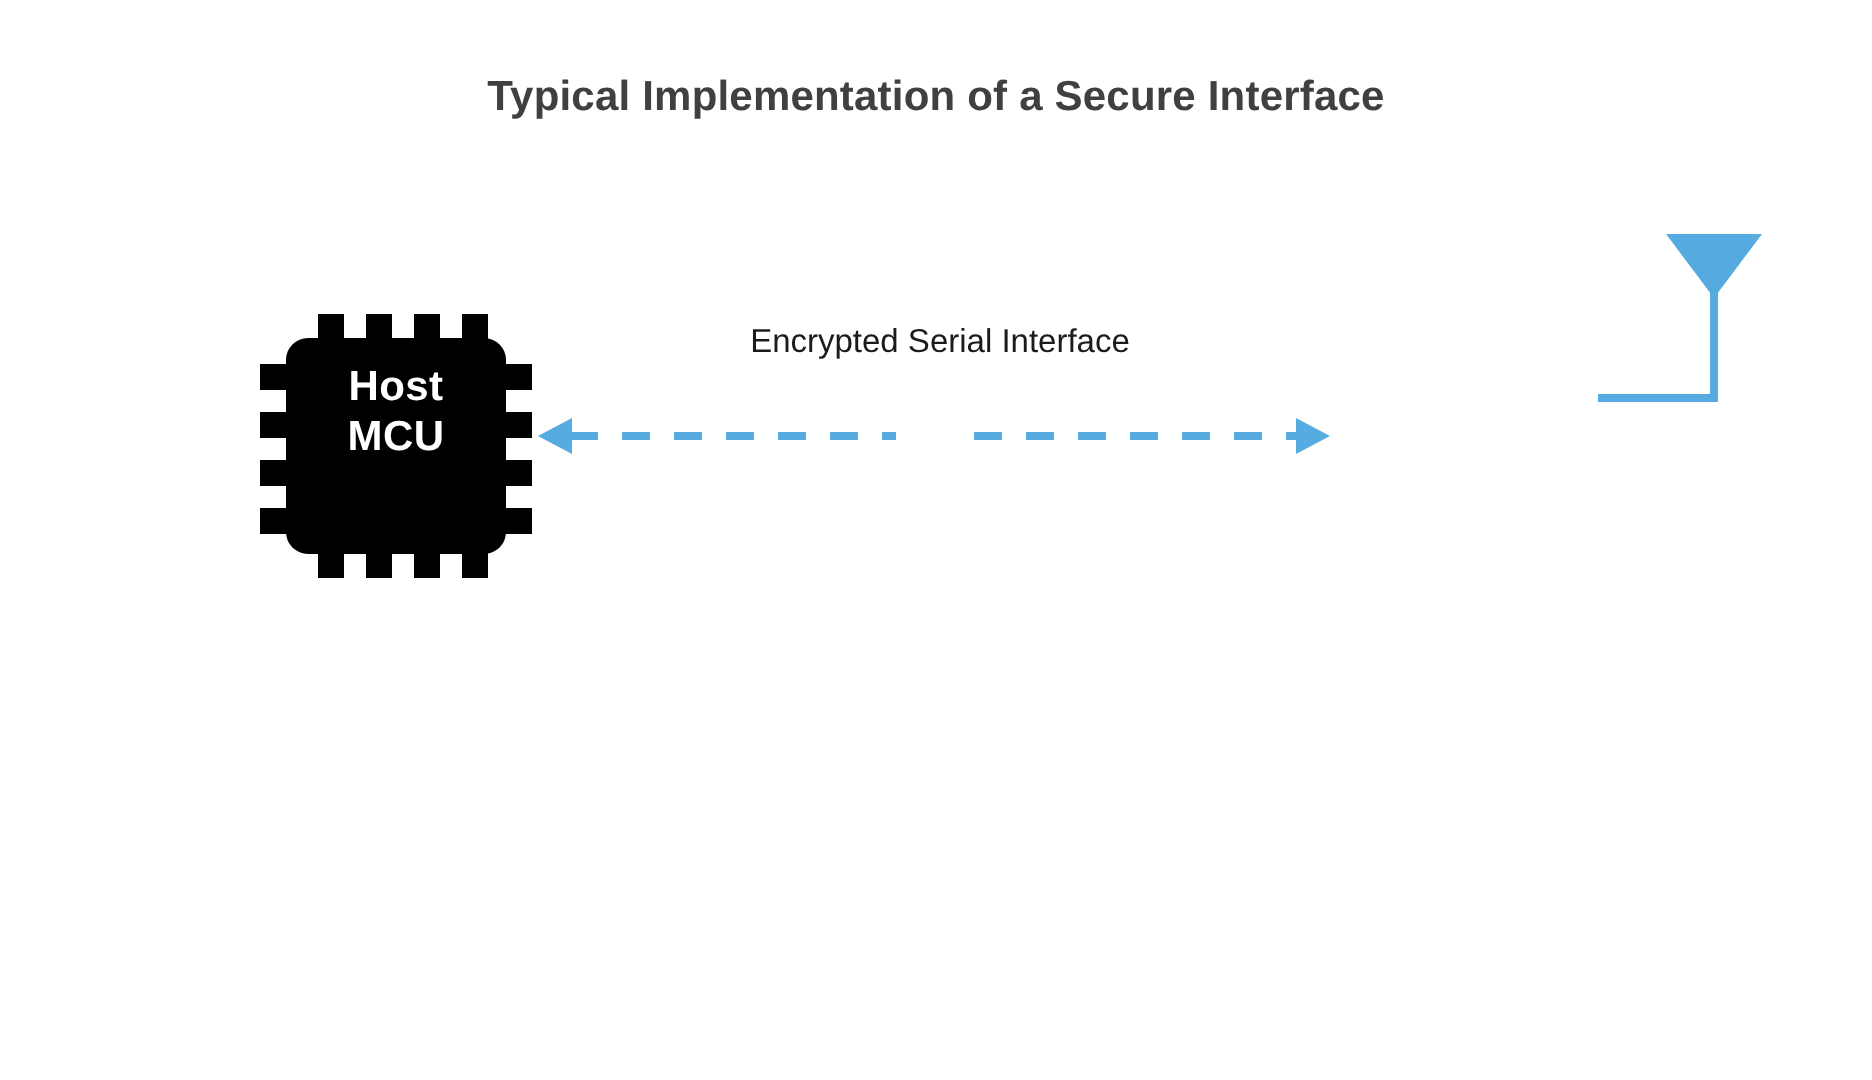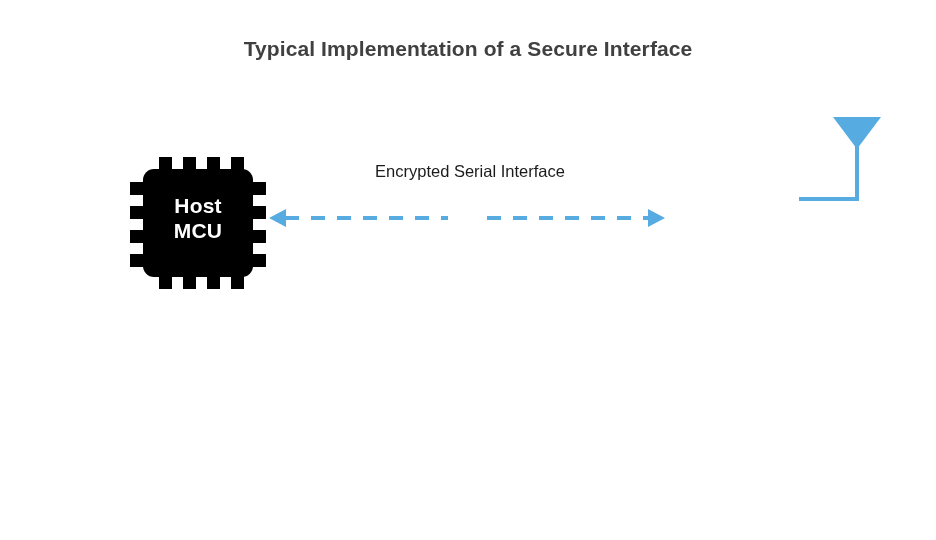--- a/index.html
+++ b/index.html
@@ -75,21 +75,21 @@
     font-size: 21px;
     line-height: 25px;
     text-align: center;
     white-space: pre-line;
     letter-spacing: 0.2px;
   }
 
   
   #chip-host { left: 130px; top: 157px; width: 136px; height: 132px; }
   #chip-host .chip-body { left: 13px; top: 12px; width: 110px; height: 108px; }
-  #chip-host .chip-label { left: 13px; top: 36px; width: 110px; }
+  #chip-host .chip-label { left: 13px; top: 24px; width: 110px; }
 
   
   #chip-radio { left: 660px; top: 157px; width: 146px; height: 132px; }
   #chip-radio .chip-body { left: 13px; top: 12px; width: 120px; height: 118px; }
   #chip-radio .chip-label { left: 13px; top: 48px; width: 120px; }
 
   
   .dash-line {
     position: absolute;
     height: 4px;

